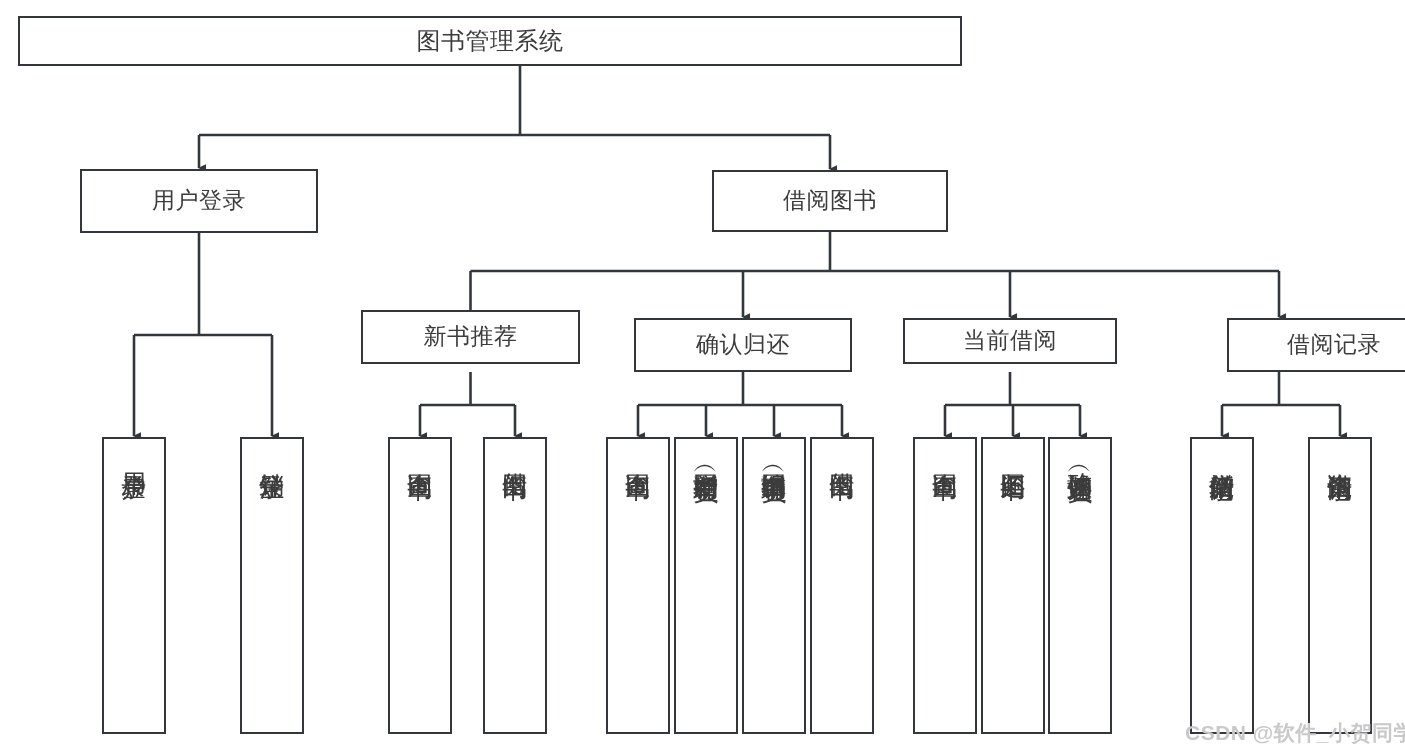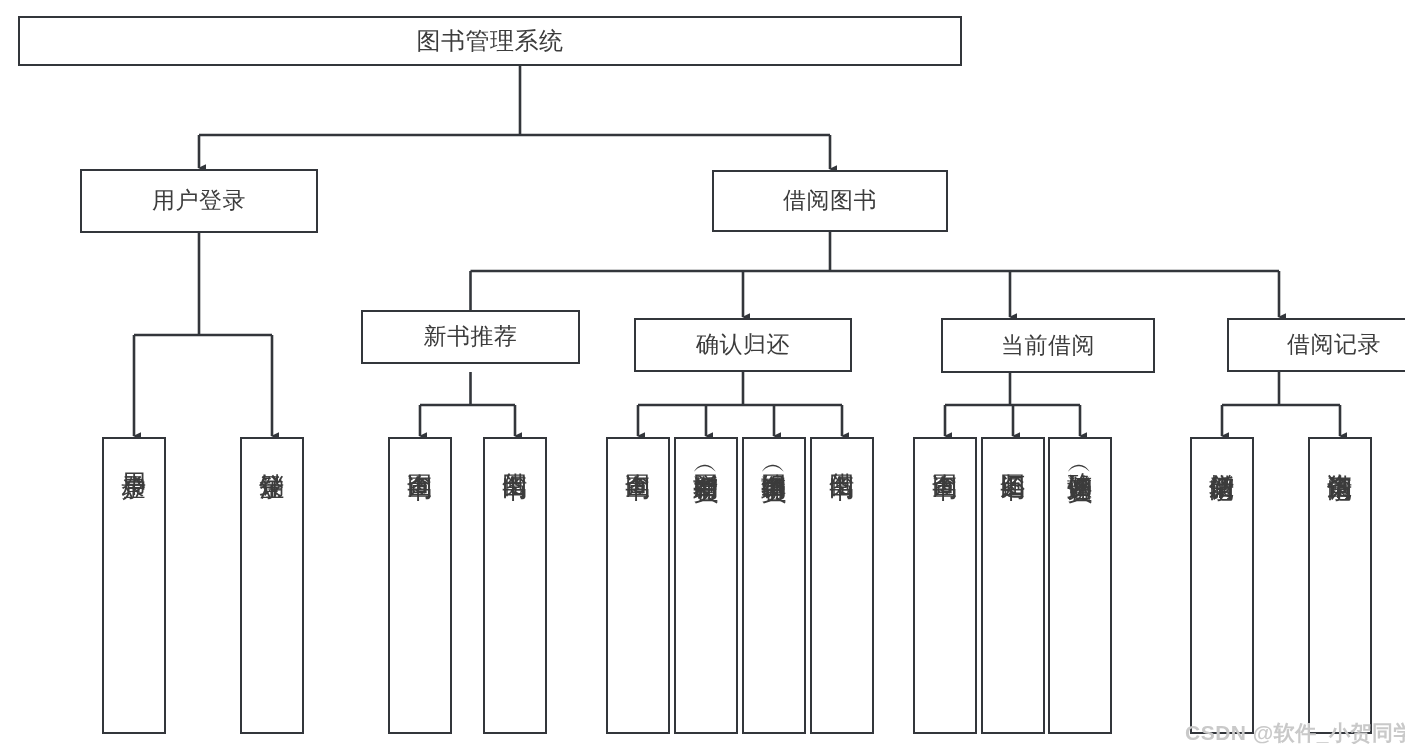--- a/index.html
+++ b/index.html
@@ -127,21 +127,21 @@
       </div>
       <div class="node horizontal" style="left: 712px; top: 170px; width: 236px; height: 62px;">
         <span class="label">借阅图书</span>
       </div>
       <div class="node horizontal" style="left: 361px; top: 310px; width: 219px; height: 54px;">
         <span class="label">新书推荐</span>
       </div>
       <div class="node horizontal" style="left: 634px; top: 318px; width: 218px; height: 54px;">
         <span class="label">确认归还</span>
       </div>
-      <div class="node horizontal" style="left: 941px; top: 318px; width: 214px; height: 55px;">
+      <div class="node horizontal" style="left: 903px; top: 318px; width: 214px; height: 46px;">
         <span class="label">当前借阅</span>
       </div>
       <div class="node horizontal" style="left: 1227px; top: 318px; width: 214px; height: 54px;">
         <span class="label">借阅记录</span>
       </div>
       <div class="node vertical" style="left: 102px; top: 437px; width: 64px; height: 297px;">
         <span class="label">用户登录</span>
       </div>
       <div class="node vertical" style="left: 240px; top: 437px; width: 64px; height: 297px;">
         <span class="label">注销登录</span>

